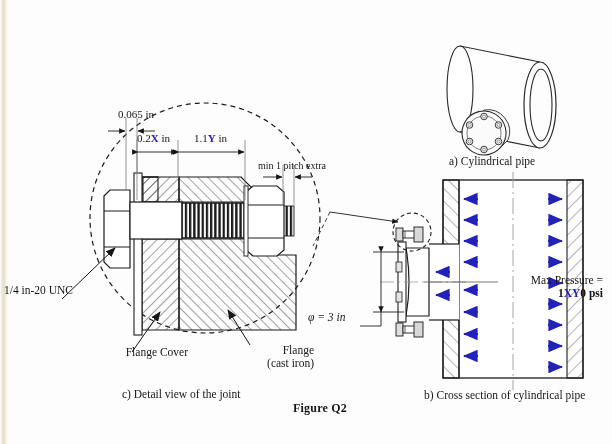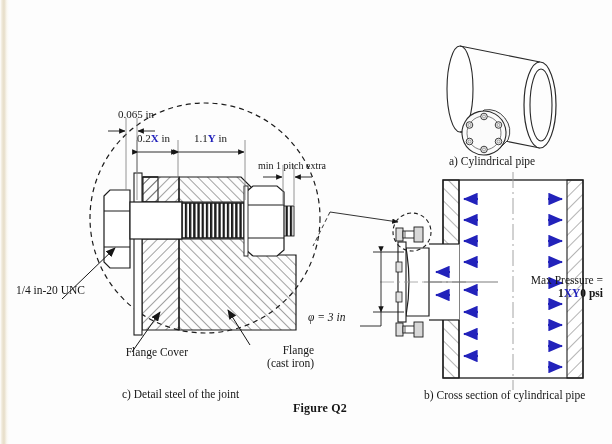--- a/index.html
+++ b/index.html
@@ -286,32 +286,32 @@
   <div class="lbl dim" style="left:137px; top:132px;">
     <span>0.2</span><span class="blu">X</span><span> in</span>
   </div>
 
   <div class="lbl dim" style="left:194px; top:132px;">
     <span>1.1</span><span class="blu">Y</span><span> in</span>
   </div>
 
   <div class="lbl dim-sm" style="left:258px; top:160px;">min 1 pitch extra</div>
 
-  <div class="lbl cap" style="left:16px; top:284px;">1/4 in-20 UNC</div>
+  <div class="lbl cap" style="left:4px; top:284px;">1/4 in-20 UNC</div>
 
   <div class="lbl cap center" style="left:92px; top:346px; width:96px;">
     <div>Flange Cover</div>
   </div>
 
   <div class="lbl cap center" style="left:222px; top:344px; width:92px;">
     <div>Flange</div>
     <div>(cast iron)</div>
   </div>
 
-  <div class="lbl cap" style="left:122px; top:388px;">c) Detail steel of the joint</div>
+  <div class="lbl cap" style="left:122px; top:388px;">c) Detail view of the joint</div>
 
   <div class="lbl cap center" style="left:487px; top:274px; width:116px;">
     <div>Max Pressure =</div>
     <div style="font-weight:bold;">
       <span>1</span><span class="blu">XY</span><span>0 psi</span>
     </div>
   </div>
 
   <div class="lbl cap" style="left:308px; top:311px; font-style:italic;">φ = 3 in</div>
 

